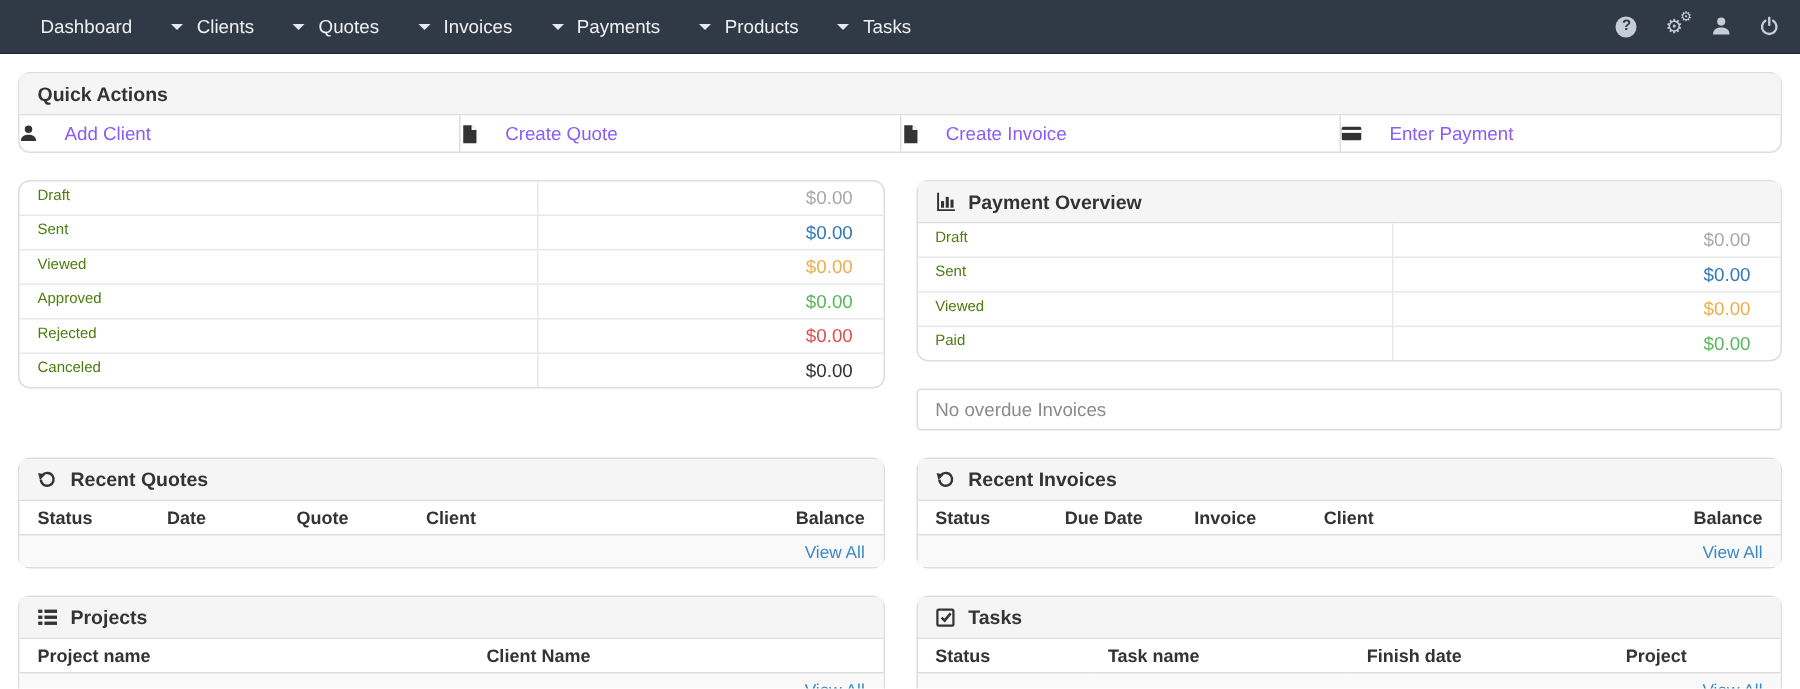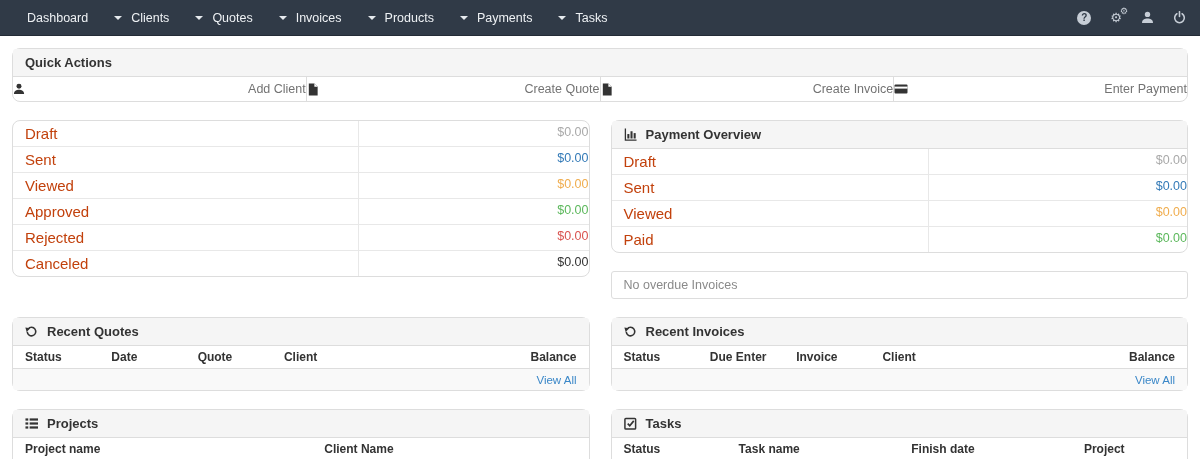--- a/index.html
+++ b/index.html
@@ -27,36 +27,36 @@
   .panel { border:1px solid #ddd; border-radius:8px; background:#fff; }
   .panel-heading { background:#f5f5f5; border-bottom:1px solid #ddd; padding:6px 12px;
     font-weight:bold; font-size:13px; color:#333; display:flex; align-items:center;
     border-radius:3px 3px 0 0; }
   .hicon { margin-right:9px; display:flex; align-items:center; color:#333; }
   .hicon svg { display:block; }
 
   
   .qa-panel { margin-bottom:18px; }
   .qa-row { display:flex; }
-  .qa-btn { flex:1; display:flex; align-items:center; justify-content:space-between; gap:9px;
-    padding:5px 0; font-size:12.5px; color:#737373; cursor:pointer; border-right:1px solid #ddd; }
+  .qa-btn { flex:1; display:flex; align-items:center; justify-content:flex-start; gap:18px;
+    padding:5px 0; font-size:12.5px; color:#8b5cf6; cursor:pointer; border-right:1px solid #ddd; }
   .qa-btn:last-child { border-right:none; }
   .qa-btn svg { display:block; }
 
   
   .grid { display:grid; grid-template-columns:1fr 1fr; column-gap:21px; row-gap:18px;
     align-items:start; }
 
   
   .ov-row { display:flex; align-items:stretch; }
   .ov-row + .ov-row { border-top:1px solid #e8e8e8; }
-  .ov-label { width:60%; padding:4px 12px; font-size:15px; color:#c2410c;
+  .ov-label { width:60%; padding:4px 12px; font-size:10px; color:#4d7c0f;
     text-decoration:none; cursor:pointer; }
   .ov55 .ov-label { width:55%; }
-  .ov-value { flex:1; text-align:right; padding:4px 0; font-size:12.5px;
+  .ov-value { flex:1; text-align:right; padding:4px 20px; font-size:12.5px;
     border-left:1px solid #e8e8e8; }
   .c-muted   { color:#a9a9a9; }
   .c-info    { color:#337ab7; }
   .c-warning { color:#f0ad4e; }
   .c-success { color:#5cb85c; }
   .c-danger  { color:#d9534f; }
   .c-default { color:#333; }
 
   .overdue-box { margin-top:18px; border:1px solid #ddd; border-radius:3px; background:#fff;
     padding:6px 12px; font-size:12.5px; color:#8a8a8a; }
@@ -85,25 +85,25 @@
     <div class="nav-item">
       <span class="caret"></span>
       <span>Quotes</span>
     </div>
     <div class="nav-item">
       <span class="caret"></span>
       <span>Invoices</span>
     </div>
     <div class="nav-item">
       <span class="caret"></span>
+      <span>Payments</span>
+    </div>
+    <div class="nav-item">
+      <span class="caret"></span>
       <span>Products</span>
-    </div>
-    <div class="nav-item">
-      <span class="caret"></span>
-      <span>Payments</span>
     </div>
     <div class="nav-item">
       <span class="caret"></span>
       <span>Tasks</span>
     </div>
   </div>
   <div class="nav-right">
     <span class="nav-ico">
       <span class="help-circle">?</span>
     </span>
@@ -290,21 +290,21 @@
         <colgroup>
             <col style="width:15%">
             <col style="width:15%">
             <col style="width:15%">
             <col style="width:40%">
             <col style="width:15%">
           </colgroup>
         <thead>
             <tr>
           <th>Status</th>
-          <th>Due Enter</th>
+          <th>Due Date</th>
           <th>Invoice</th>
           <th>Client</th>
           <th class="right">Balance</th>
         </tr>
           </thead>
         <tbody></tbody>
         <tfoot>
             <tr>
               <td colspan="5" class="viewall-cell">
           <a class="viewall-link">View All</a>

